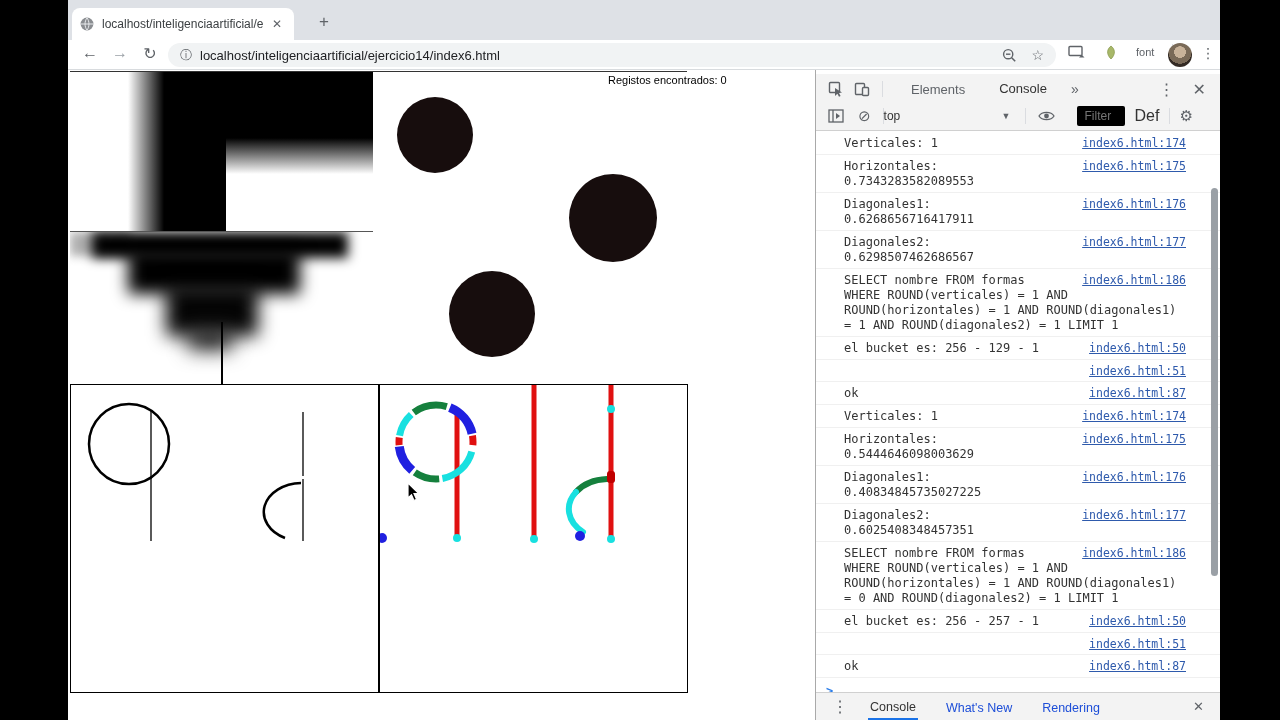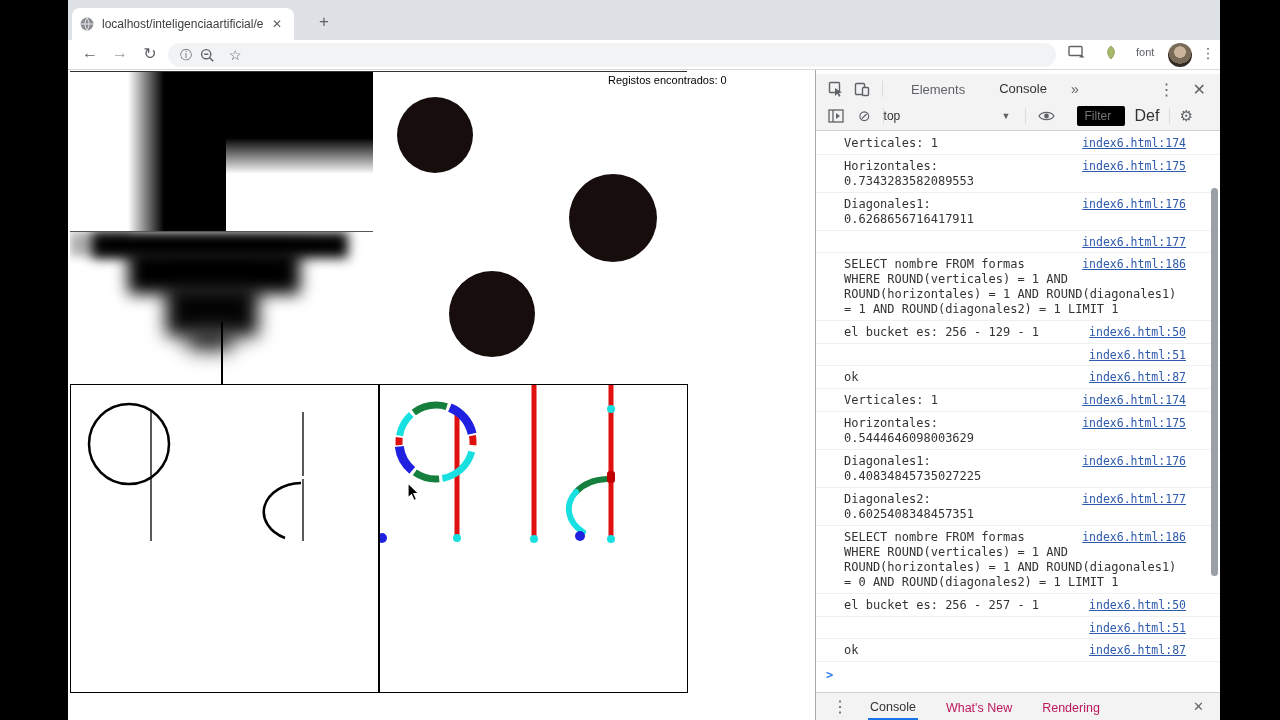--- a/index.html
+++ b/index.html
@@ -72,21 +72,21 @@
   #filterbox { margin-left:22px; background:#000000; border-radius:2px; font-size:12px; color:#757575; padding:3px 8px; width:48px; }
   #levels { font-size:16px; color:#333; margin-left:10px; width:26px; white-space:nowrap; overflow:hidden; }
 
   #console { position:absolute; left:0; top:62px; width:100%; height:560px; overflow:hidden; font-family:"DejaVu Sans Mono", monospace; font-size:12px; color:#333; }
   .crow { border-bottom:1px solid #f0f0f0; padding:4px 34px 3px 28px; line-height:15px; min-height:22px; }
   .crow a { float:right; margin-left:40px; color:#2e5aac; text-decoration:underline; font-size:11.5px; }
   #prompt-row { padding:6px 0 0 10px; }
   #scrollthumb { position:absolute; right:2px; top:118px; width:7px; height:388px; background:#9aa0a6; border-radius:4px; }
 
   #drawer { position:absolute; left:0; top:622px; width:100%; height:28px; background:#f3f3f3; border-top:1px solid #d0d0d0; display:flex; align-items:center; }
-  .drawer-tab { font-size:12.5px; color:#be185d; padding:6px 2px 4px; margin-left:26px; }
+  .drawer-tab { font-size:12.5px; color:#1d4ed8; padding:6px 2px 4px; margin-left:26px; }
   .drawer-tab.active { color:#333; border-bottom:2px solid #1a73e8; }
   #drawer .dots { color:#5f6368; margin-left:16px; }
   #drawer .close { margin-left:auto; margin-right:16px; color:#5f6368; font-size:13px; }
 
   svg { display:block; }
 </style>
 </head>
 <body>
 
 <div id="browser">
@@ -102,20 +102,21 @@
     </div>
     <div id="newtab">+</div>
   </div>
 
   <div id="toolbar">
     <div class="navbtn" style="left:10px;">←</div>
     <div class="navbtn" style="left:40px;color:#9aa0a6;">→</div>
     <div class="navbtn" style="left:70px;">↻</div>
     <div id="omnibox">
       <span class="info">ⓘ</span>
+      <span class="url">localhost/inteligenciaartificial/ejercicio14/index6.html</span>
       <span class="right-ic">
         <svg width="15" height="15" viewBox="0 0 15 15">
           <circle cx="6.2" cy="6.2" r="4.6" fill="none" stroke="#5f6368" stroke-width="1.4"></circle>
           <line x1="4" y1="6.2" x2="8.4" y2="6.2" stroke="#5f6368" stroke-width="1.4"></line>
           <line x1="9.7" y1="9.7" x2="13.2" y2="13.2" stroke="#5f6368" stroke-width="1.6"></line>
         </svg>
         <span style="font-size:14px;color:#5f6368;">☆</span>
       </span>
     </div>
     <div class="ext-area" style="left:1000px;">
@@ -250,21 +251,21 @@
       <span id="levels">Def</span>
       <span class="sep-v" style="margin-left:8px;"></span>
       <span class="glyph" style="margin-left:10px;font-size:15px;">⚙</span>
     </div>
 
     <div id="console">
       <div>
           <div class="crow"><a>index6.html:174</a><span>Verticales: 1</span></div>
           <div class="crow"><a>index6.html:175</a><span>Horizontales: 0.7343283582089553</span></div>
           <div class="crow"><a>index6.html:176</a><span>Diagonales1: 0.6268656716417911</span></div>
-          <div class="crow"><a>index6.html:177</a></div>
+          <div class="crow"><a>index6.html:177</a><span>Diagonales2: 0.6298507462686567</span></div>
           <div class="crow"><a>index6.html:186</a><span>SELECT nombre FROM formas WHERE ROUND(verticales) = 1 AND ROUND(horizontales) = 1 AND ROUND(diagonales1) = 1 AND ROUND(diagonales2) = 1 LIMIT 1</span></div>
           <div class="crow"><a>index6.html:50</a><span>el bucket es: 256 - 129 - 1</span></div>
           <div class="crow"><a>index6.html:51</a><span></span></div>
           <div class="crow"><a>index6.html:87</a><span>ok</span></div>
           <div class="crow"><a>index6.html:174</a><span>Verticales: 1</span></div>
           <div class="crow"><a>index6.html:175</a><span>Horizontales: 0.5444646098003629</span></div>
           <div class="crow"><a>index6.html:176</a><span>Diagonales1: 0.40834845735027225</span></div>
           <div class="crow"><a>index6.html:177</a><span>Diagonales2: 0.6025408348457351</span></div>
           <div class="crow"><a>index6.html:186</a><span>SELECT nombre FROM formas WHERE ROUND(verticales) = 1 AND ROUND(horizontales) = 1 AND ROUND(diagonales1) = 0 AND ROUND(diagonales2) = 1 LIMIT 1</span></div>
           <div class="crow"><a>index6.html:50</a><span>el bucket es: 256 - 257 - 1</span></div>

